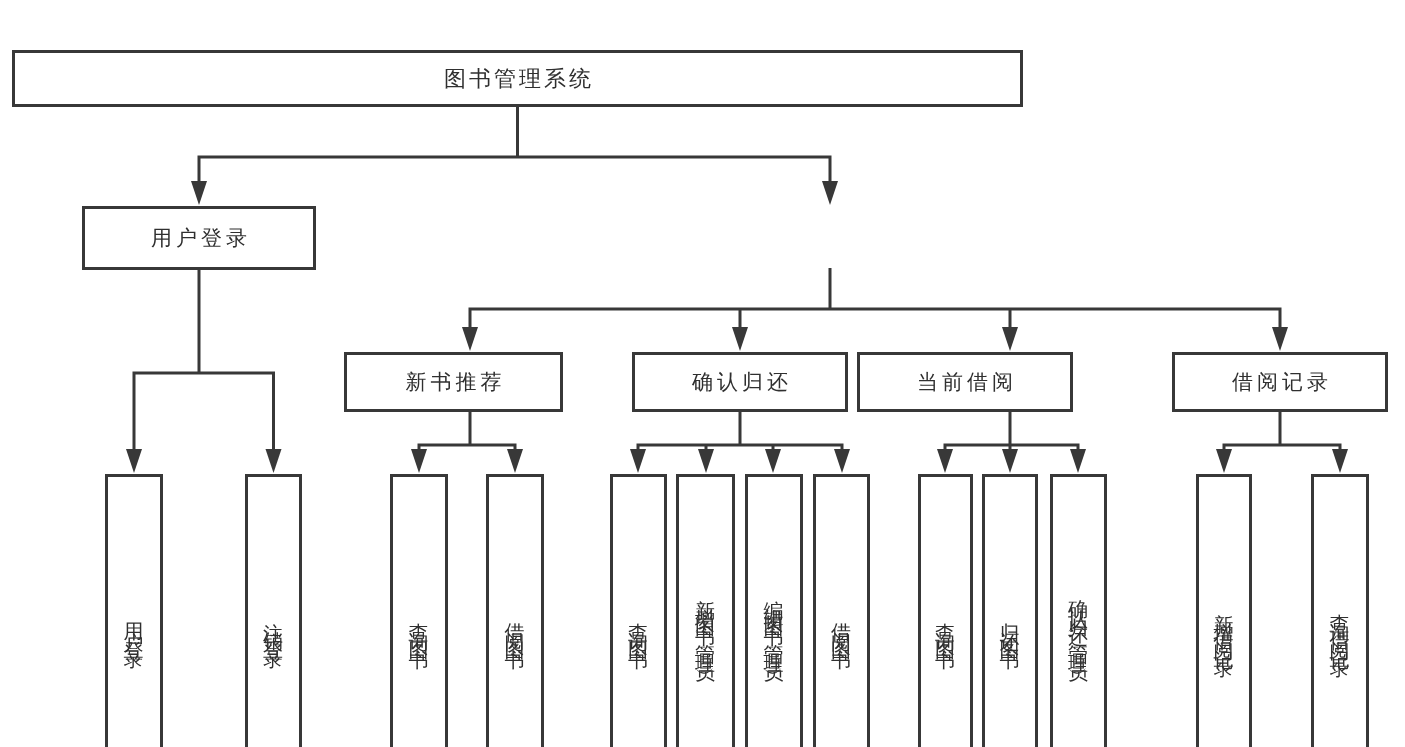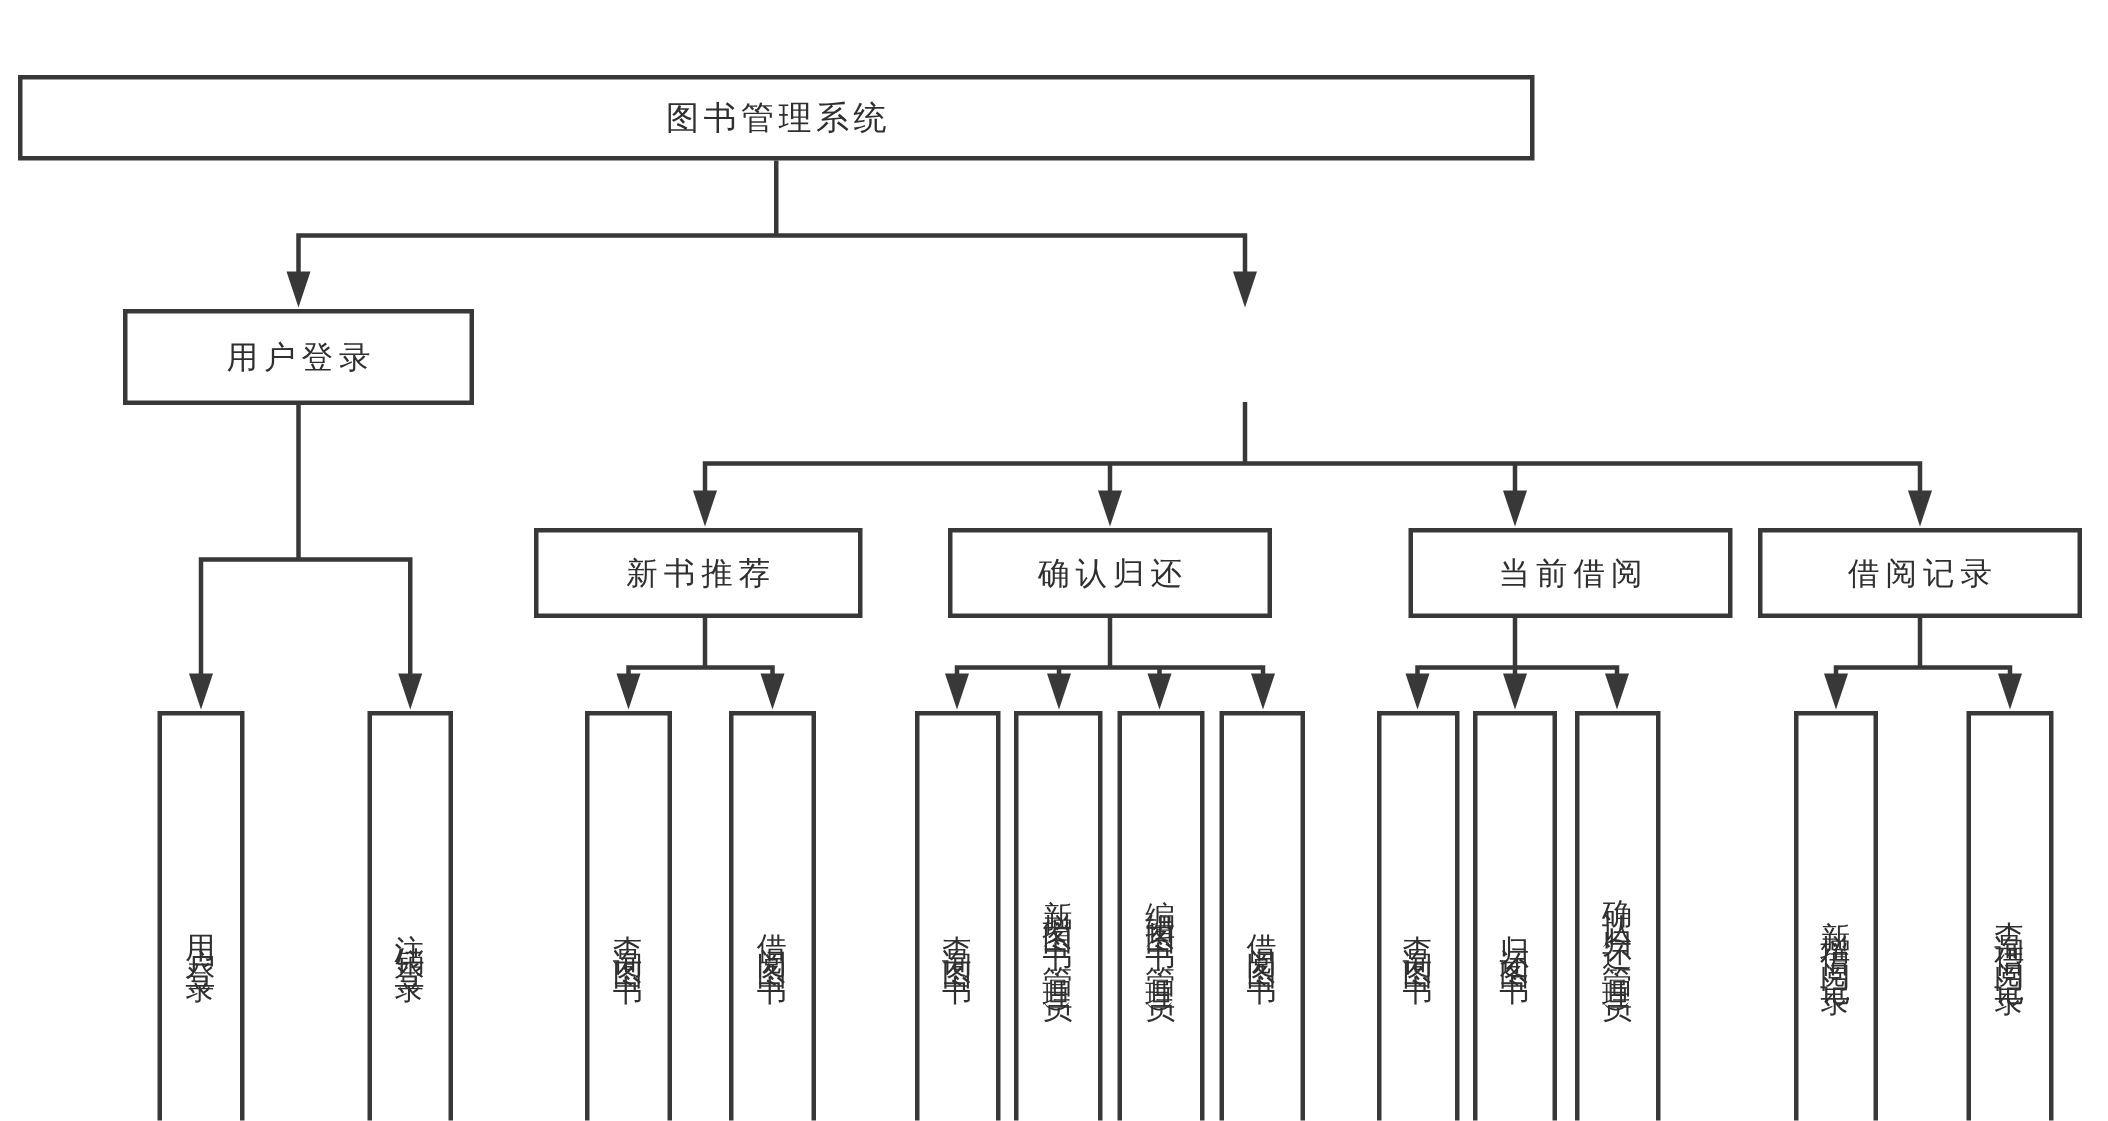--- a/index.html
+++ b/index.html
@@ -92,23 +92,23 @@
       <polygon points="1070,412 1086,412 1078,436"></polygon>
       <polygon points="1216,412 1232,412 1224,436"></polygon>
       <polygon points="1332,412 1348,412 1340,436"></polygon>
     </g>
   </svg>
 
   <div class="box root-box" style="left:12px; top:13px; width:1011px; height:57px;">图书管理系统</div>
 
   <div class="box h-box" style="left:82px; top:169px; width:234px; height:64px;">用户登录</div>
 
-  <div class="box h-box" style="left:356px; top:315px; width:219px; height:60px;">新书推荐</div>
+  <div class="box h-box" style="left:344px; top:315px; width:219px; height:60px;">新书推荐</div>
   <div class="box h-box" style="left:632px; top:315px; width:216px; height:60px;">确认归还</div>
-  <div class="box h-box" style="left:939px; top:315px; width:216px; height:60px;">当前借阅</div>
+  <div class="box h-box" style="left:857px; top:315px; width:216px; height:60px;">当前借阅</div>
   <div class="box h-box" style="left:1172px; top:315px; width:216px; height:60px;">借阅记录</div>
 
   <div class="box v-box" style="left:105px; top:437px; width:58px; height:301px;">
     <span class="v-label">用户登录</span>
   </div>
   <div class="box v-box" style="left:245px; top:437px; width:57px; height:301px;">
     <span class="v-label">注销登录</span>
   </div>
 
   <div class="box v-box" style="left:390px; top:437px; width:58px; height:301px;">

